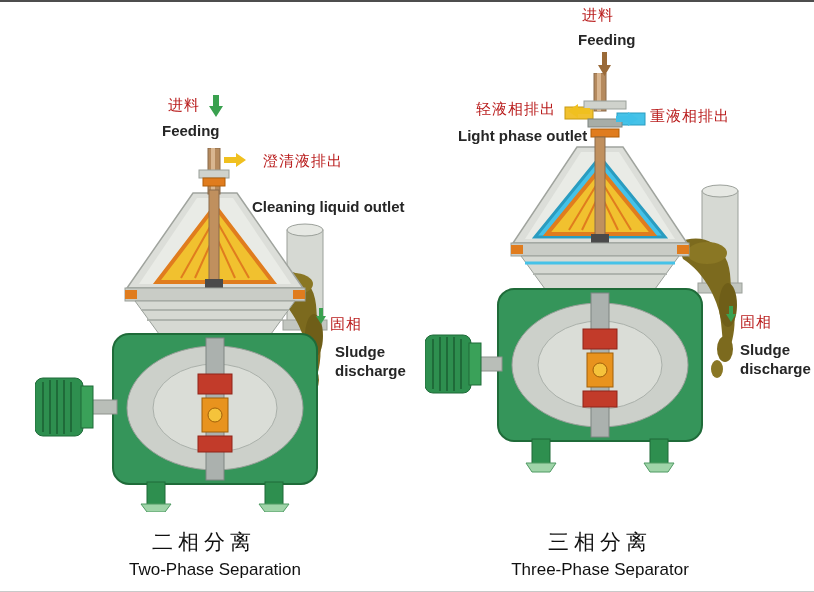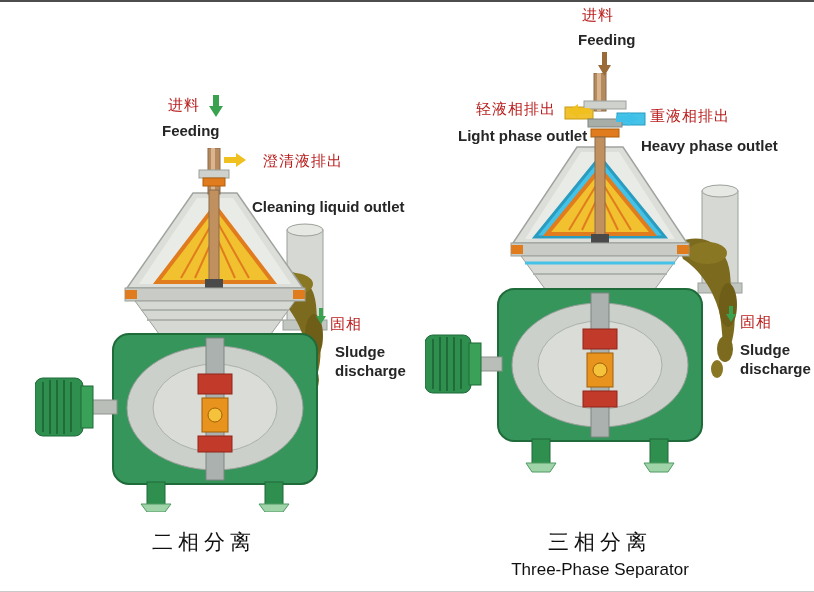--- a/index.html
+++ b/index.html
@@ -208,38 +208,38 @@
   <div class="abs en" style="left:252px;top:178px;margin-top:20px;">Cleaning liquid outlet</div>
 
   <svg class="abs" style="left:316px;top:308px;" width="10" height="16" viewBox="0 0 10 16">
     <polygon points="3,0 7,0 7,8 10,8 5,16 0,8 3,8" fill="#3aa14f"></polygon>
   </svg>
   <div class="abs zh" style="left:330px;top:315px;">固相</div>
   <div class="abs en" style="left:335px;top:343px;">Sludge</div>
   <div class="abs en" style="left:335px;top:362px;">discharge</div>
 
   <div class="abs caption-zh" style="left:104px;top:528px;width:200px;">二相分离</div>
+  <div class="abs caption-en" style="left:90px;top:560px;width:250px;">Two-Phase Separation</div>
 
   <div class="abs zh" style="left:582px;top:6px;">进料</div>
   <div class="abs en" style="left:578px;top:31px;">Feeding</div>
   <svg class="abs" style="left:598px;top:52px;" width="13" height="24" viewBox="0 0 13 24">
     <polygon points="4,0 9,0 9,13 13,13 6.5,24 0,13 4,13" fill="#9a6a38"></polygon>
   </svg>
 
   <div class="abs zh" style="left:476px;top:100px;">轻液相排出</div>
   <div class="abs en" style="left:458px;top:127px;">Light phase outlet</div>
   <svg class="abs" style="left:568px;top:104px;" width="22" height="14" viewBox="0 0 22 14">
     <polygon points="22,4 10,4 10,0 0,7 10,14 10,10 22,10" fill="#f0c01f"></polygon>
   </svg>
 
   <svg class="abs" style="left:616px;top:112px;" width="22" height="14" viewBox="0 0 22 14">
     <polygon points="0,4 12,4 12,0 22,7 12,14 12,10 0,10" fill="#3fc0e8"></polygon>
   </svg>
   <div class="abs zh" style="left:650px;top:107px;">重液相排出</div>
-  <div class="abs en" style="left:641px;top:137px;">Heavy phase outlet</div>
 
   <svg class="abs" style="left:726px;top:306px;" width="10" height="16" viewBox="0 0 10 16">
     <polygon points="3,0 7,0 7,8 10,8 5,16 0,8 3,8" fill="#3aa14f"></polygon>
   </svg>
   <div class="abs zh" style="left:740px;top:313px;">固相</div>
   <div class="abs en" style="left:740px;top:341px;">Sludge</div>
   <div class="abs en" style="left:740px;top:360px;">discharge</div>
 
   <div class="abs caption-zh" style="left:500px;top:528px;width:200px;">三相分离</div>
   <div class="abs caption-en" style="left:475px;top:560px;width:250px;">Three-Phase Separator</div>

